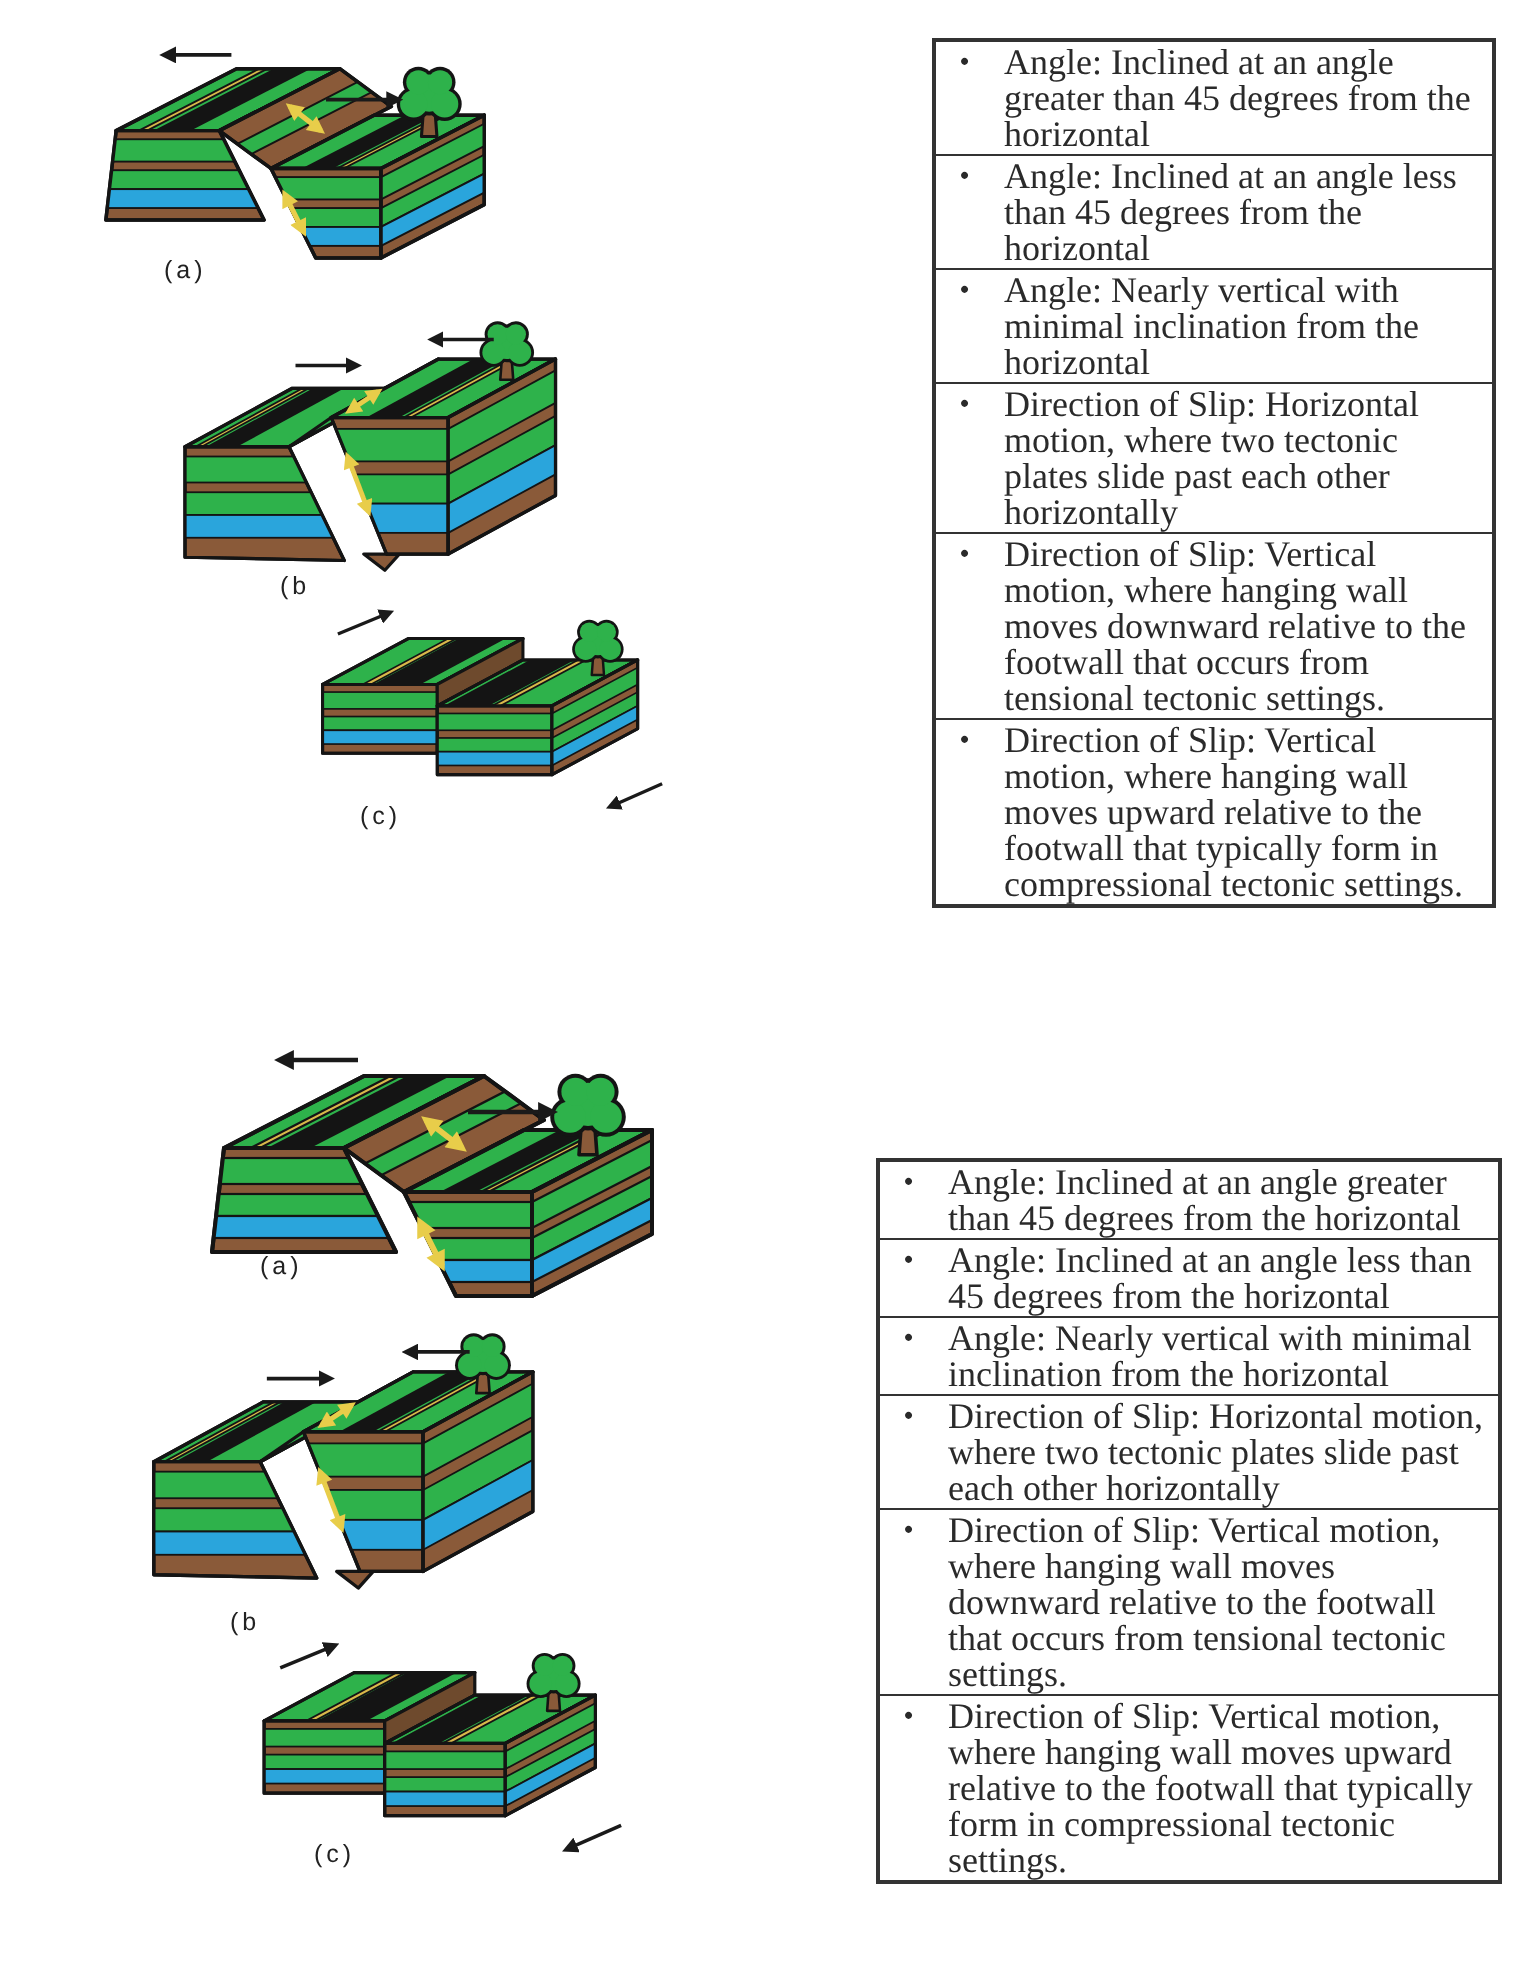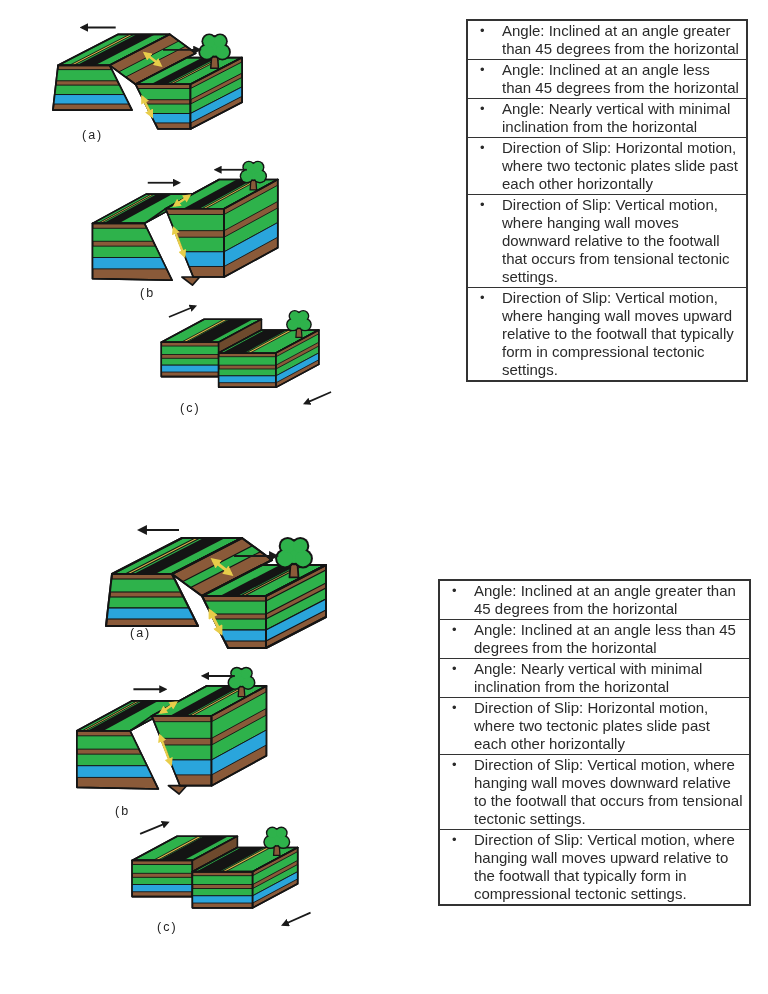--- a/index.html
+++ b/index.html
@@ -9,21 +9,21 @@
   }
   html,body{margin:0;padding:0;background:#fff;}
   .page{position:relative;width:768px;height:994px;background:var(--background);
         font-family:"Liberation Sans", sans-serif; overflow:hidden;}
   .diag{position:absolute;}
   .dlabel{position:absolute;font-size:12.5px;color:#222;letter-spacing:2px;}
   .ftable{position:absolute;border:2px solid var(--table-border);background:#fff;box-sizing:border-box;}
   .trow{display:flex;border-bottom:1.2px solid var(--table-border);padding:1px 0 1px 0;}
   .trow:last-child{border-bottom:none;}
   .bullet{flex:0 0 34px;padding-left:12px;box-sizing:border-box;font-size:13px;color:var(--text);line-height:18px;}
-  .rtext{flex:1;font-size:15px;line-height:18px;color:var(--text);padding-right:4px;}
+  .rtext{flex:1;font-size:18px;line-height:18px;color:var(--text);padding-right:4px;font-family:Liberation Serif, serif;}
   
   .f-green{fill:var(--green);} .f-blue{fill:var(--blue);} .f-brown{fill:var(--brown);}
   .f-dbrown{fill:var(--dark-brown);} .f-black{fill:var(--black-layer);} .f-yellow{fill:var(--yellow-stripe);}
   .oln{stroke:var(--black-layer);stroke-width:2;stroke-linejoin:round;stroke-linecap:round;}
   .oln1{stroke:var(--black-layer);stroke-width:1.1;}
   .nofill{fill:none;}
   .arrow-b{stroke:var(--arrow-black);stroke-width:2.2;fill:none;}
   .arrow-y{stroke:var(--arrow-yellow);stroke-width:3;fill:none;}
   .hiddefs{position:absolute;width:0;height:0;overflow:hidden;}
 </style>

